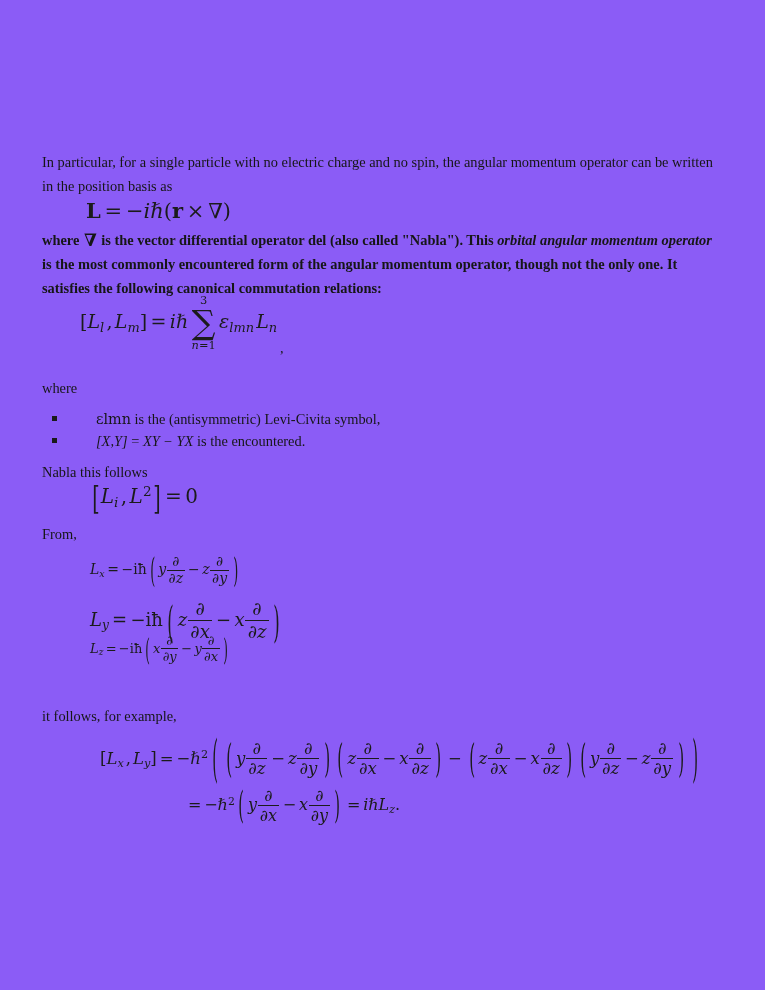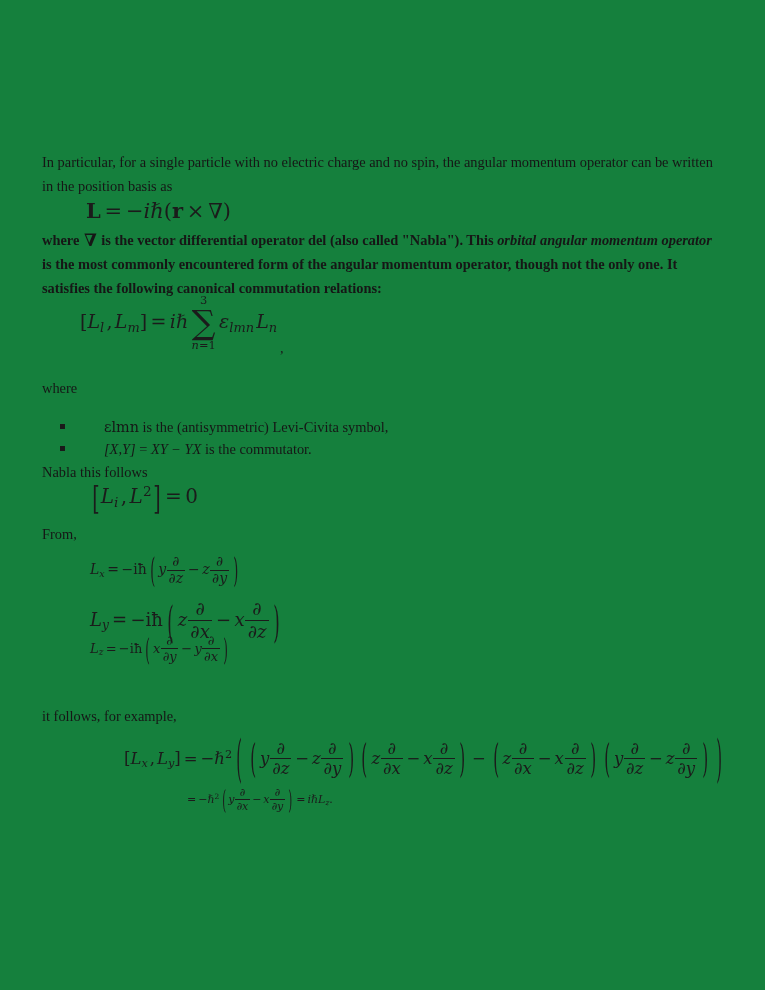--- a/index.html
+++ b/index.html
@@ -14,21 +14,21 @@
     font-family: "Liberation Serif", "DejaVu Serif", serif;
     color: #1a1a1a;
     overflow: hidden;
   }
 
   .page {
     position: absolute;
     left: 0; top: 0;
     width: 765px;
     height: 990px;
-    background: #15803d;
+    background: #8b5cf6;
   }
 
   .content {
     position: absolute;
     left: 42px;
     top: 150px;
     width: 682px;
   }
 
   
@@ -137,37 +137,37 @@
   }
 
   
   .eq-L      { position: absolute; left: 44px;  top: 48px;  font-size: 21px; text-align: right; }
   .eq-comm   { position: absolute; left: 38px;  top: 143px; font-size: 19px; }
   .eq-comma  { position: absolute; left: 238px; top: 190px; font-size: 14.4px; font-family: "Liberation Serif", serif; }
   .eq-LiL2   { position: absolute; left: 49px;  top: 333px; font-size: 20px; }
   .eq-Lx     { position: absolute; left: 48px;  top: 404px; font-size: 14px; }
   .eq-Ly     { position: absolute; left: 48px;  top: 450px; font-size: 18px; }
   .eq-Lz     { position: absolute; left: 48px;  top: 484px; font-size: 13px; }
-  .eq-big1   { position: absolute; left: 58px;  top: 590px; font-size: 16.5px; margin-left: 24px; }
-  .eq-big2   { position: absolute; left: 143px; top: 637px; font-size: 11px; }
+  .eq-big1   { position: absolute; left: 58px;  top: 590px; font-size: 16.5px; }
+  .eq-big2   { position: absolute; left: 143px; top: 637px; font-size: 16px; }
 
   
   .t-p1      { position: absolute; left: 0;   top: 0;   width: 682px; }
   .t-where1  { position: absolute; left: 0;   top: 78px; width: 682px; font-weight: bold; }
   .t-where2  { position: absolute; left: 0;   top: 226px; }
   .t-from    { position: absolute; left: 0;   top: 310px; }
   .t-since   { position: absolute; left: 0;   top: 372px; }
   .t-follows { position: absolute; left: 0;   top: 554px; }
 
   
   .bullets {
     position: absolute;
     left: 0;
     top: 250px;
-    margin: 16px;
+    margin: 8px;
     padding: 0;
     list-style: none;
   }
   .bullets li {
     position: relative;
     font-size: 14.4px;
     line-height: 22px;
     padding-left: 46px;
     color: #161616;
   }
@@ -208,21 +208,21 @@
 
     <p class="para t-where2">where</p>
 
     <ul class="bullets">
       <li>
         <span class="marker"></span>
         <span class="eps">ε</span><span class="eps sb">lmn</span><span> is the (antisymmetric) Levi-Civita symbol,</span>
       </li>
       <li>
         <span class="marker"></span>
-        <span class="mathit">[X,Y]</span><span> = </span><span class="mathit">XY − YX</span><span> is the commutator.</span>
+        <span class="mathit">[X,Y]</span><span> = </span><span class="mathit">XY − YX</span><span> is the encountered.</span>
       </li>
     </ul>
 
     <p class="para t-from">Nabla this follows</p>
 
     <div class="math-block eq-LiL2">
       <span class="paren p-br">[</span><span class="mi">L</span><span class="sub">i</span><span class="opn">,</span><span class="mi">L</span><span class="sup">2</span><span class="paren p-br">]</span><span class="op">=</span><span class="mup">0</span>
     </div>
 
     <p class="para t-since">From,</p>

